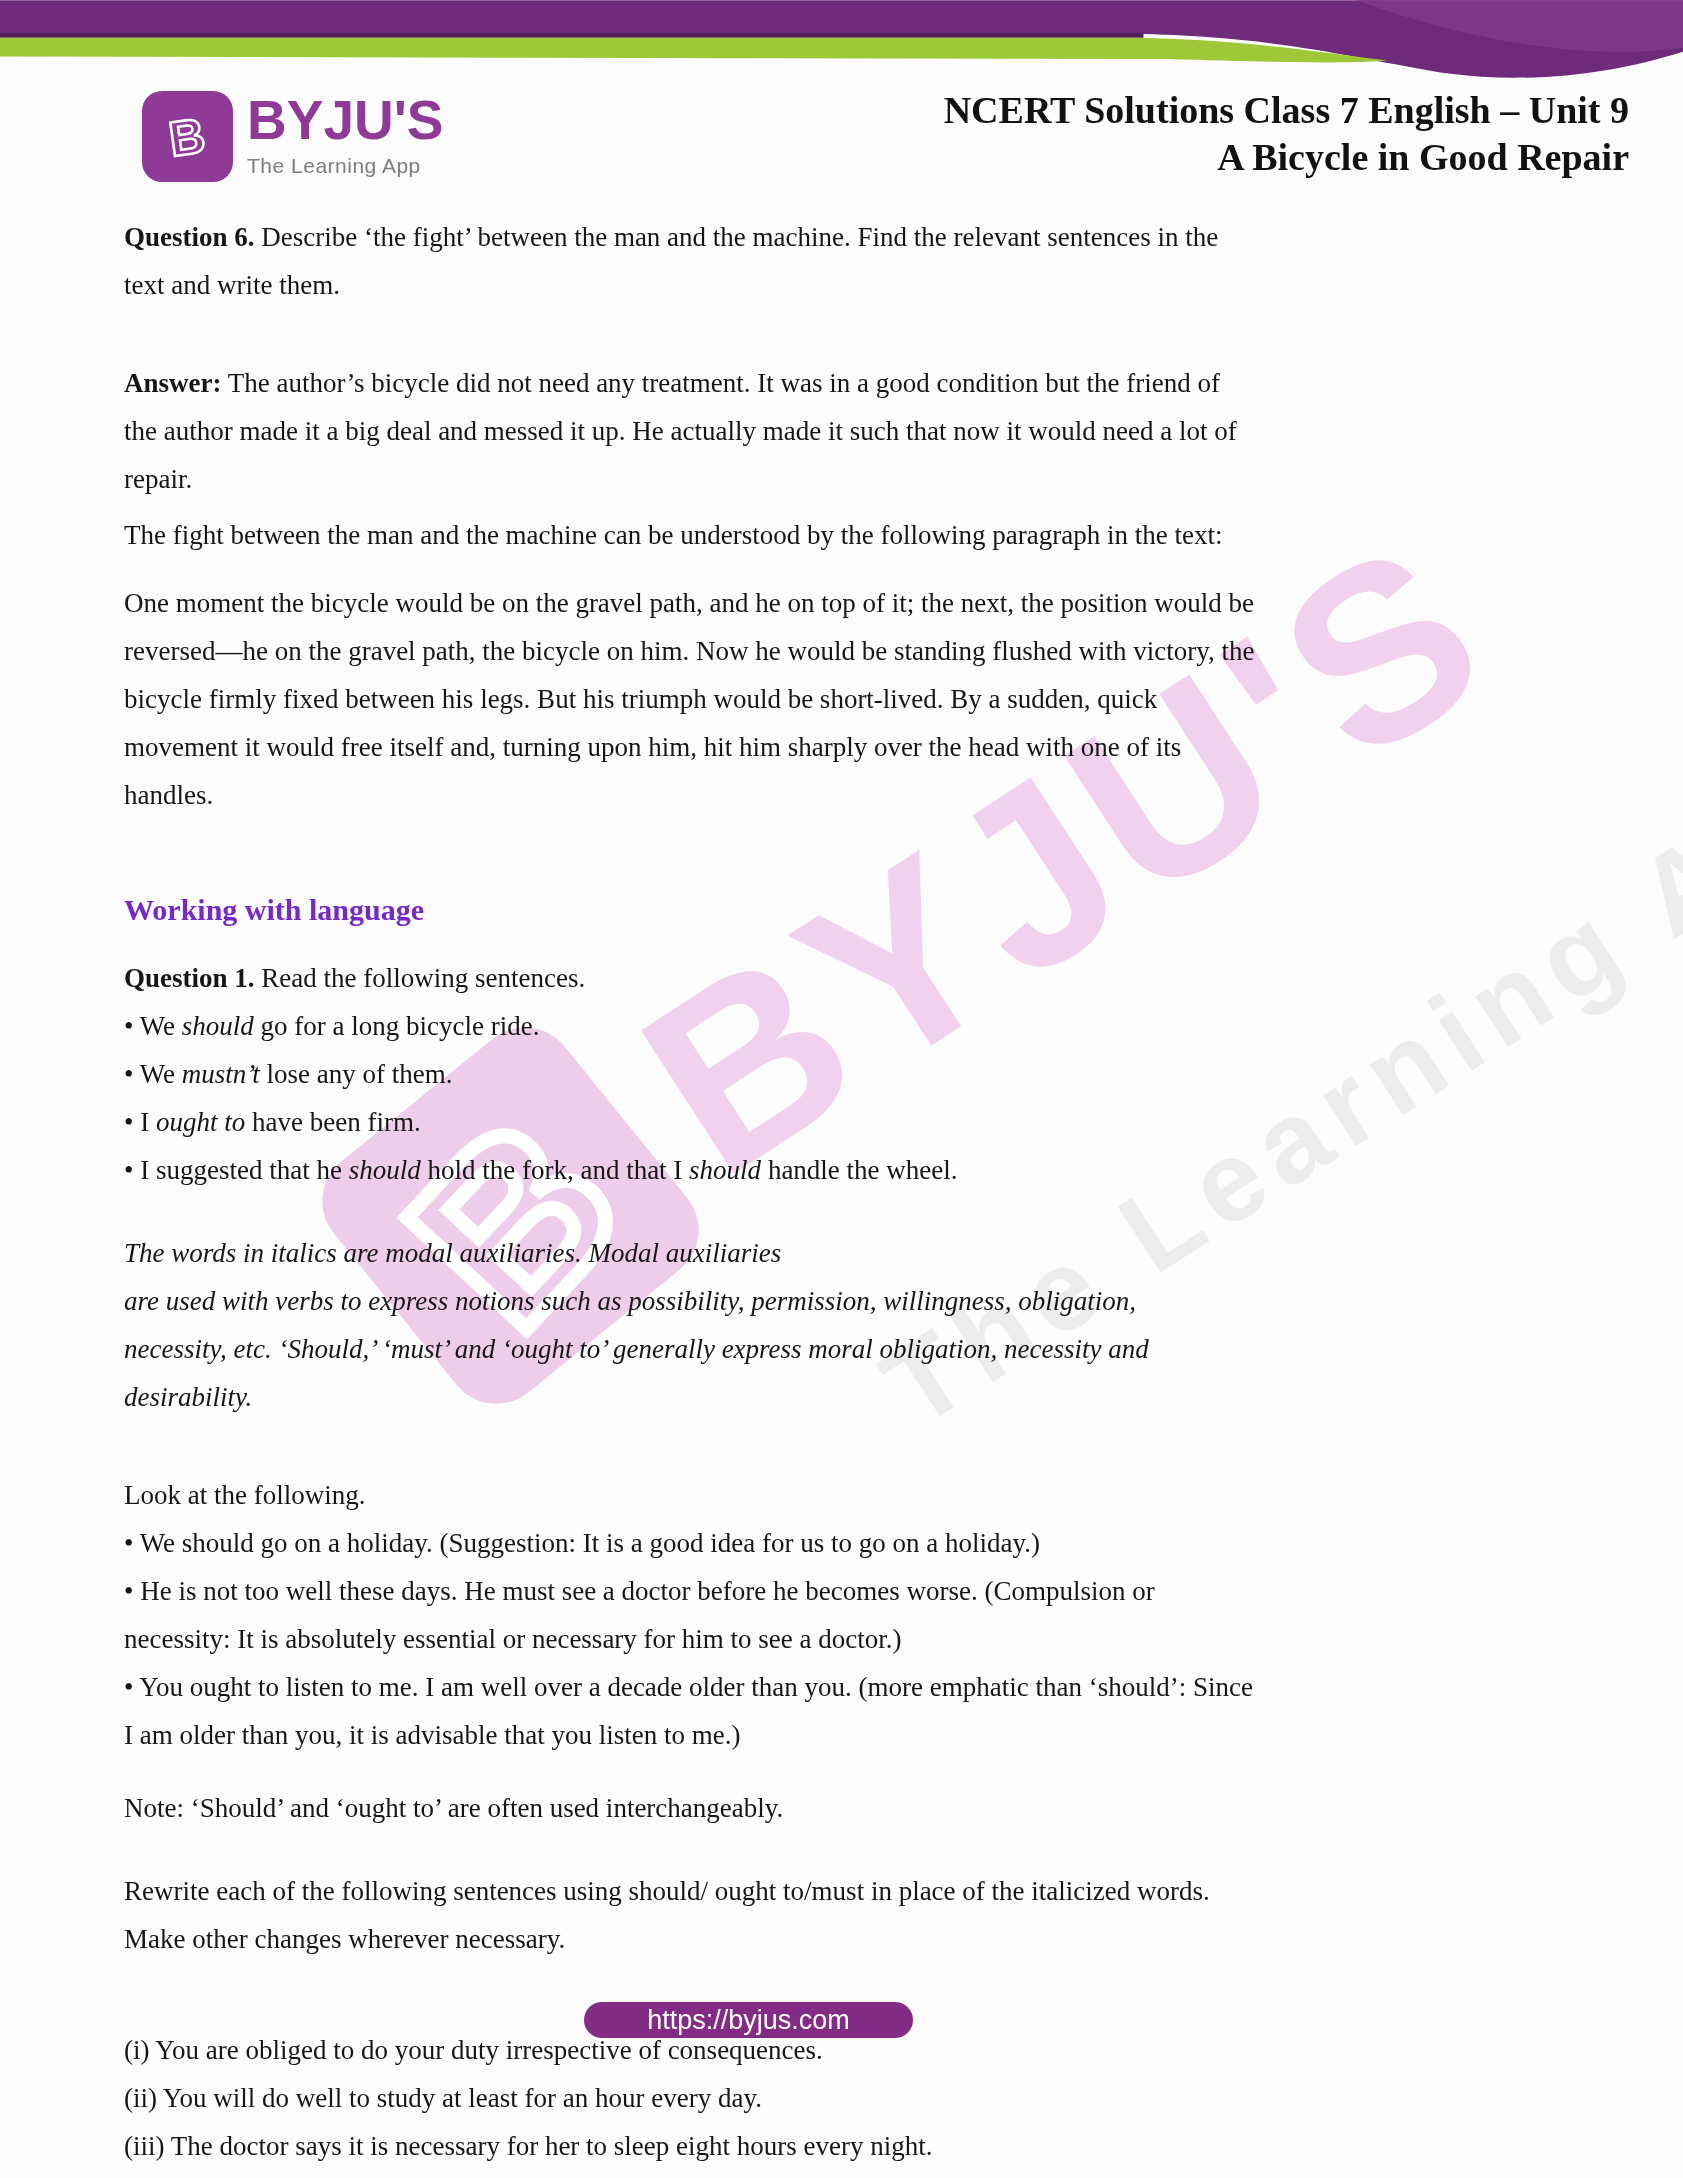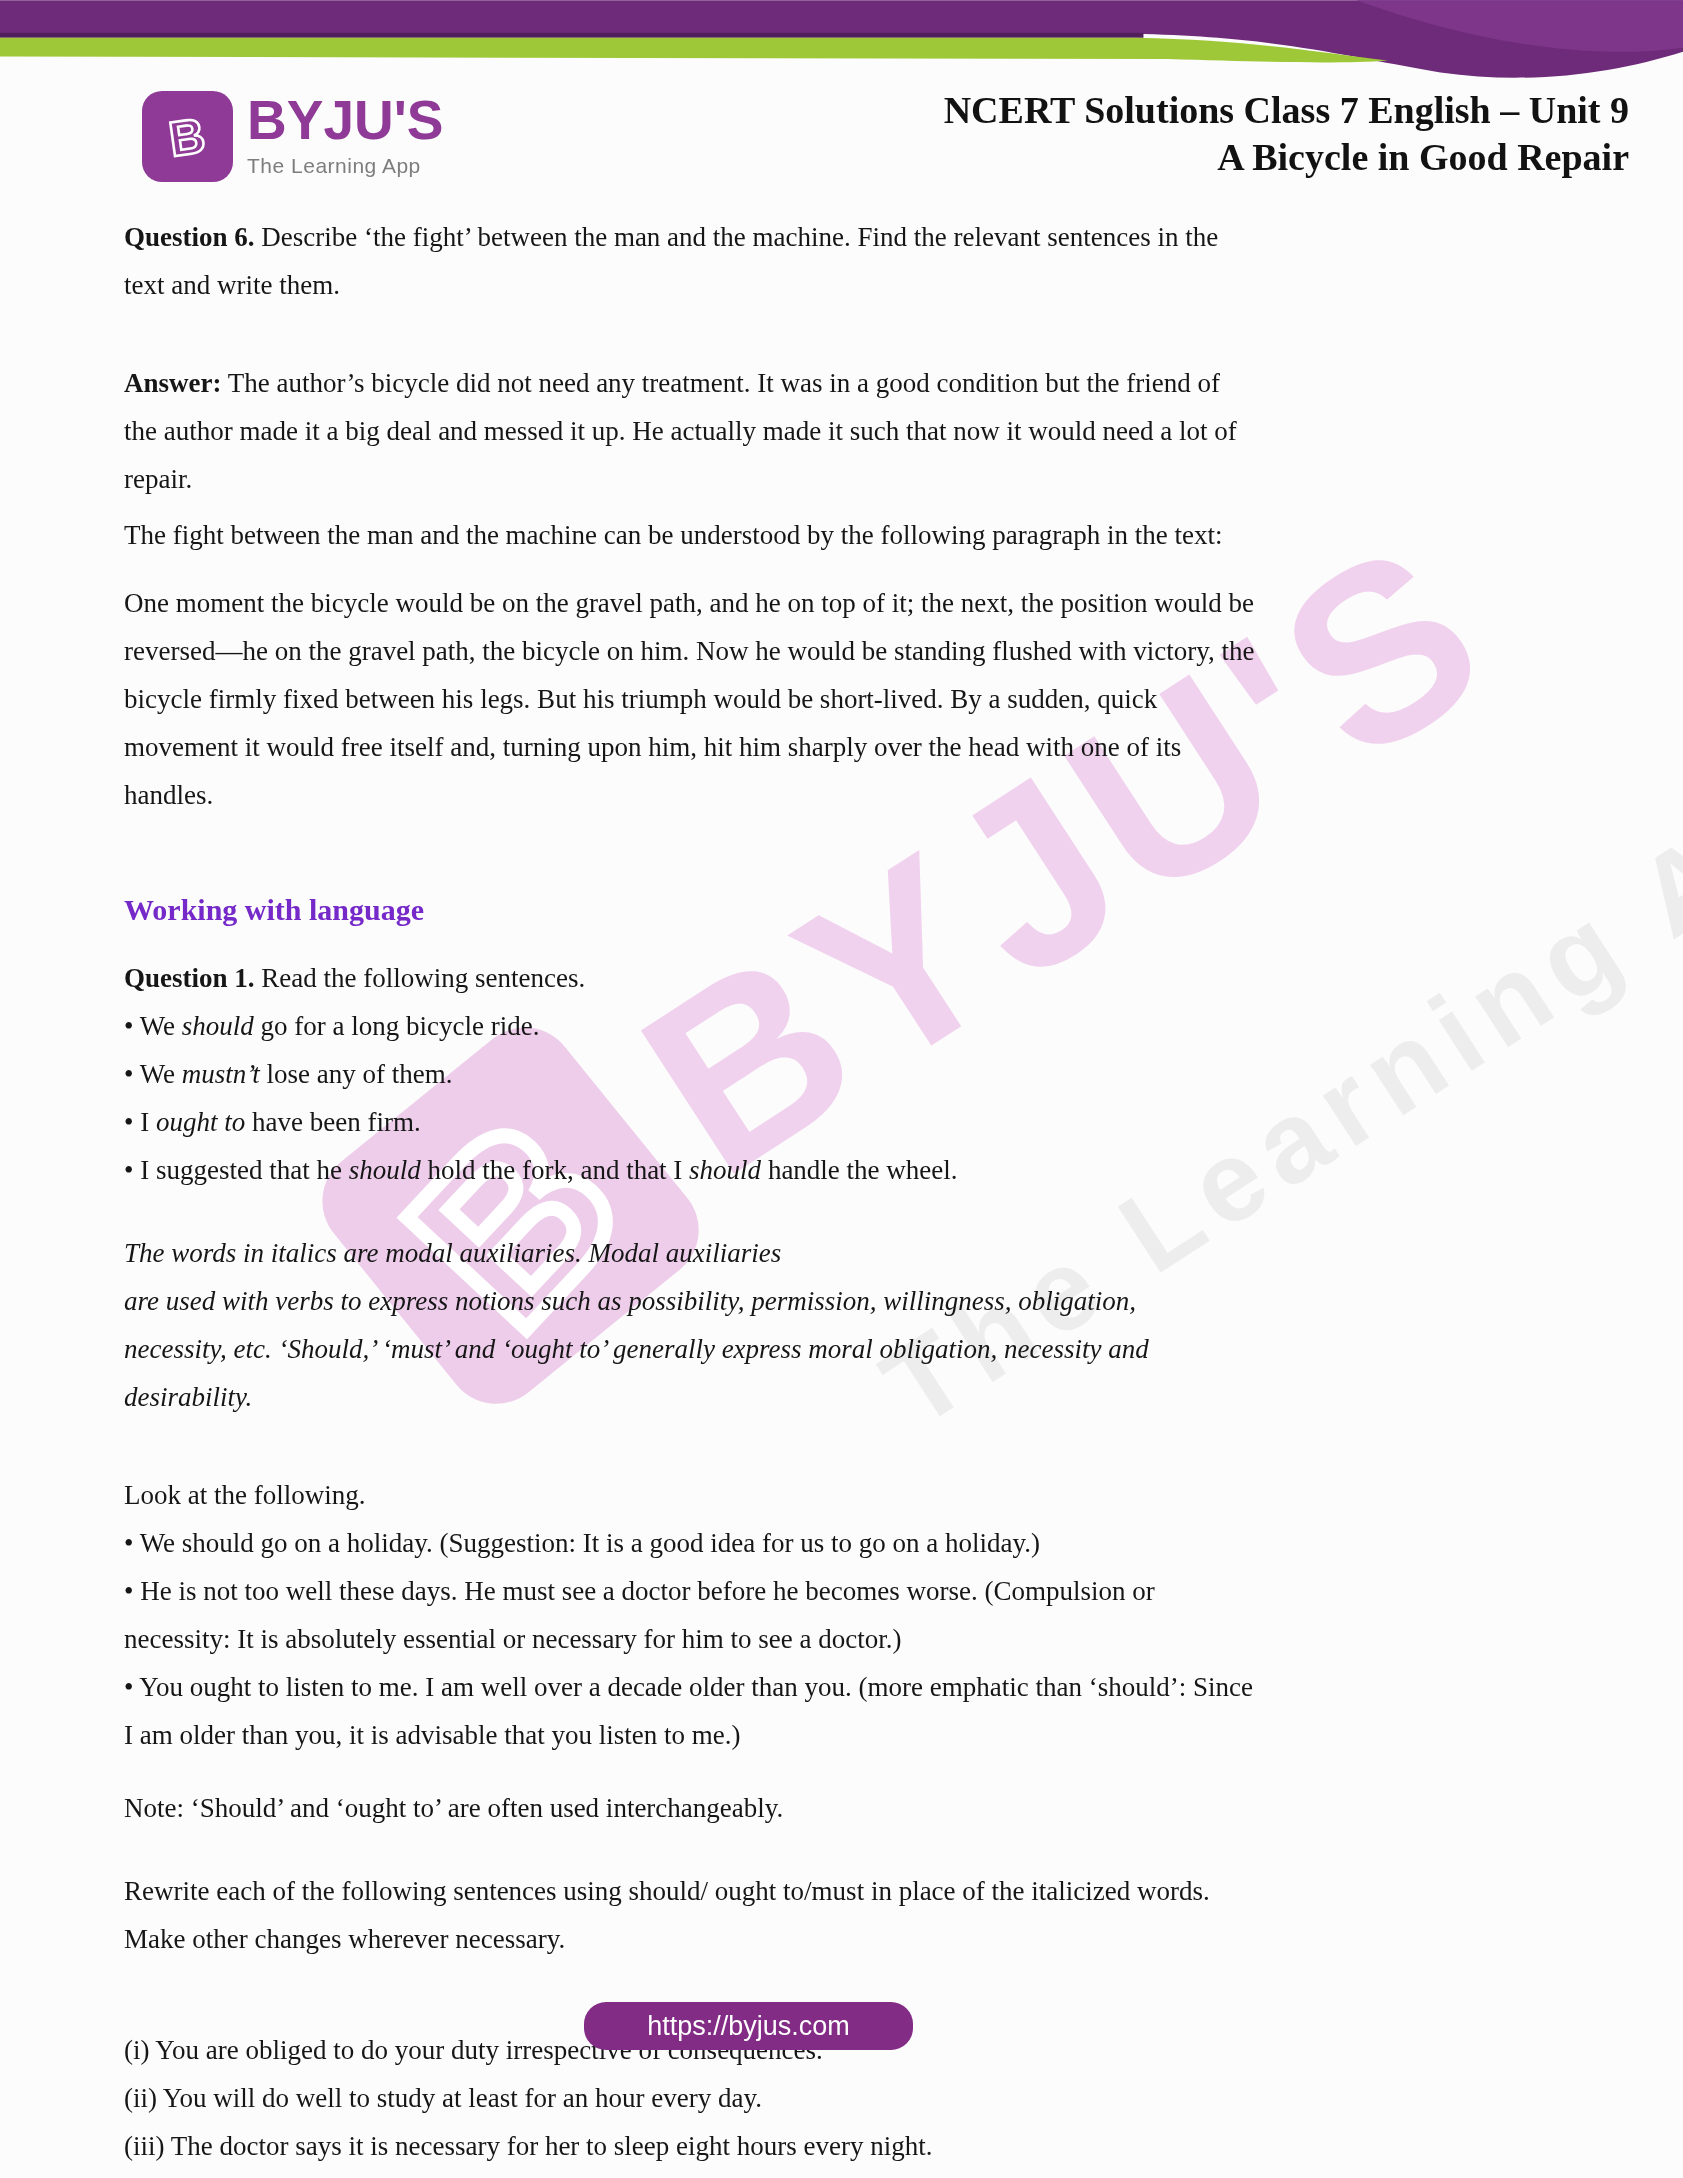--- a/index.html
+++ b/index.html
@@ -44,21 +44,21 @@
   .fight-para{margin-top:20px;}
   .section-heading{margin-top:67px;color:#7529c9;font-weight:bold;font-size:30px;}
   .q1{margin-top:20px;}
   .bullets{}
   .modal{margin-top:35px;font-style:italic;}
   .look{margin-top:50px;}
   .note{margin-top:25px;}
   .rewrite{margin-top:35px;}
   .items{margin-top:63px;}
   
-  .footer-pill{position:absolute;left:584px;top:2002px;width:329px;height:48px;z-index:2;
+  .footer-pill{position:absolute;left:584px;top:2002px;width:329px;height:36px;z-index:2;
     background:#832c86;border-radius:22px;display:flex;align-items:center;justify-content:center;
     font-family:"Liberation Sans",sans-serif;font-size:27px;color:#ffffff;}
 </style>
 </head>
 <body>
 
 <div class="banner">
   <svg width="1683" height="129" viewBox="0 0 1700 130">
     <path d="M0,0 L1700,0 L1700,52 C1630,74 1545,86 1455,73 C1355,56 1290,37 1145,34 L0,34 Z" fill="#6e2b79"></path>
     <path d="M1370,0 L1700,0 L1700,48 C1600,62 1480,40 1370,0 Z" fill="#7d3689"></path>

